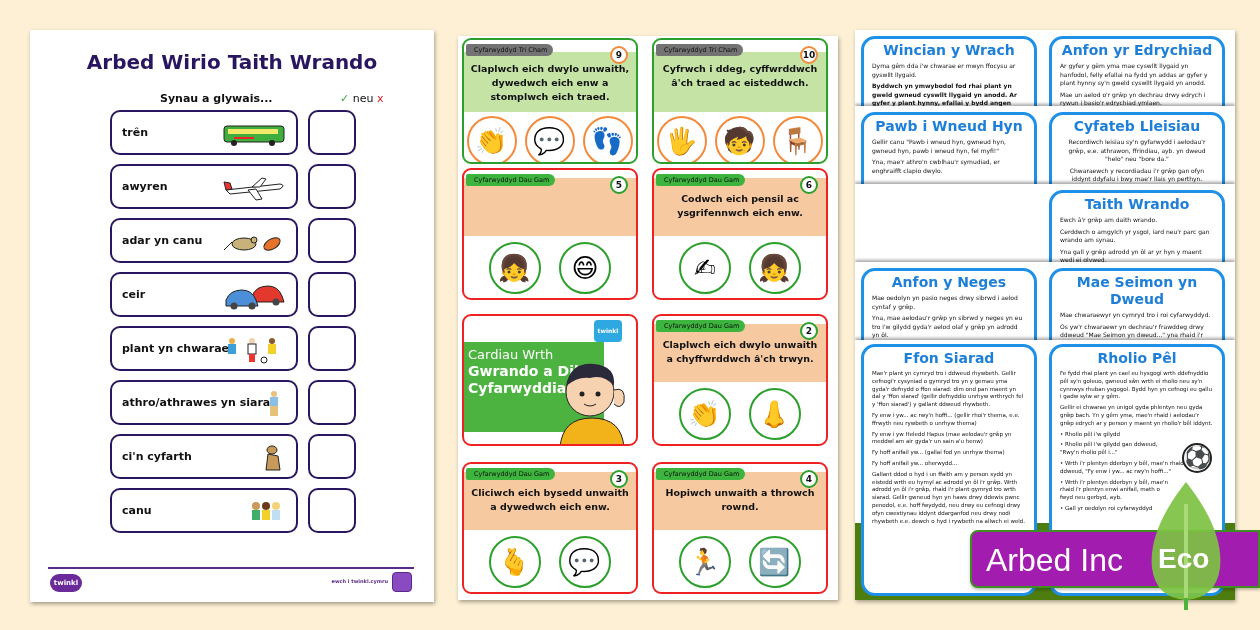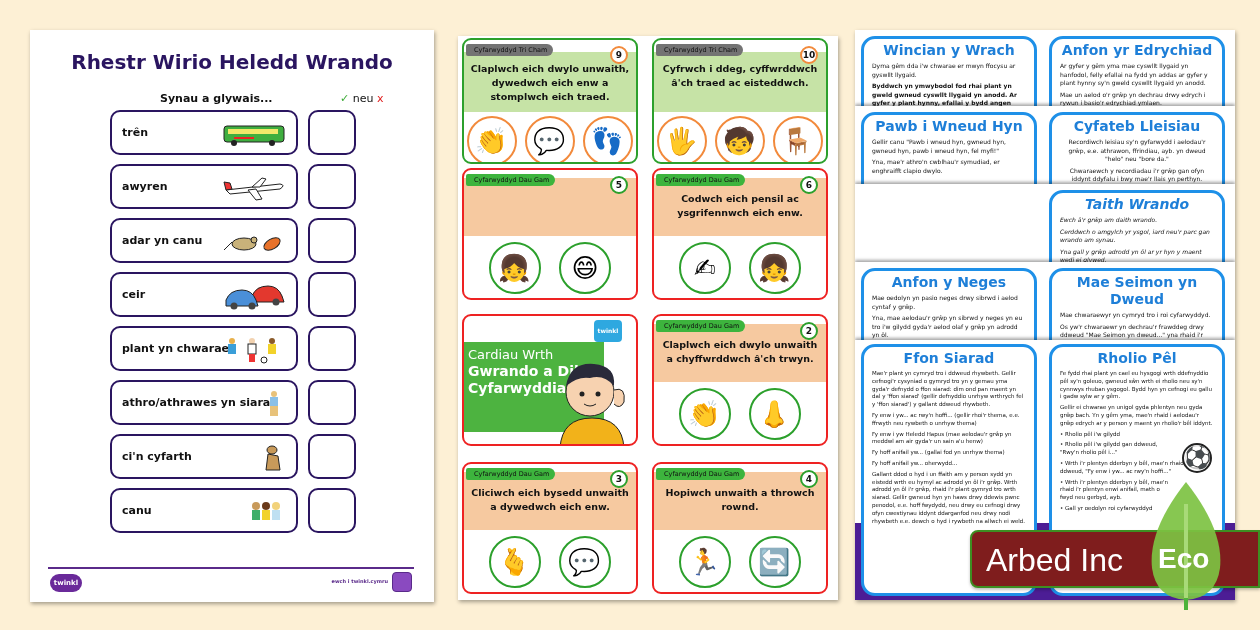--- a/index.html
+++ b/index.html
@@ -96,21 +96,21 @@
     position: absolute; right: 14px; top: 4px; width: 28px; height: 22px; border-radius: 4px;
     background: #2EA8E0; color: #fff; font-size: 6px; font-weight: bold; text-align: center; line-height: 22px;
   }
   .task-card.cover .boy {
     position: absolute; right: 2px; top: 40px; width: 84px; height: 92px;
   }
 
   
   .game-panel {
     position: absolute; left: 855px; top: 30px; width: 380px; height: 570px;
-    background: #4c1d95; box-shadow: 1px 2px 4px rgba(0,0,0,0.35); overflow: hidden;
+    background: #4d7c0f; box-shadow: 1px 2px 4px rgba(0,0,0,0.35); overflow: hidden;
   }
   .strip {
     position: absolute; left: 0; right: 0; background: #fff;
     box-shadow: 0 -2px 3px rgba(0,0,0,0.35);
   }
   .game-card {
     position: absolute; width: 176px; border: 3px solid #1E90E8; border-radius: 14px;
     background: #fff; overflow: hidden; padding: 3px 8px;
   }
   .game-card .gtitle {
@@ -121,40 +121,40 @@
   }
   .game-card .gbody p { margin-bottom: 3px; }
   .ball-icon {
     position: absolute; right: 10px; top: 96px; width: 30px; height: 30px; border-radius: 50%;
     border: 2px solid #222; background: #fff; font-size: 22px; text-align: center; line-height: 26px;
   }
 
   
   .eco-badge {
     position: absolute; left: 970px; top: 530px; width: 290px; height: 58px;
-    background: #7f1d1d; border: 2px solid #3E8E22; border-radius: 8px 0 0 8px;
+    background: #a21caf; border: 2px solid #3E8E22; border-radius: 8px 0 0 8px;
     box-shadow: 0 2px 3px rgba(0,0,0,0.25);
   }
   .eco-badge .brand {
     position: absolute; left: 14px; top: 8px; font-family: "Liberation Sans", sans-serif;
     font-size: 32px; color: #fff; line-height: 40px;
   }
   .eco-leaf {
     position: absolute; left: 1148px; top: 480px; width: 76px; height: 130px;
   }
   .eco-badge-word {
     position: absolute; left: 1158px; top: 541px; font-family: "Liberation Sans", sans-serif;
     font-size: 28px; font-weight: bold; color: #fff; line-height: 36px;
   }
 </style>
 </head>
 <body>
 
 <div class="checklist">
-  <div class="title">Rhestr Wirio Heledd Wrando</div>
+  <div class="title">Arbed Wirio Taith Wrando</div>
   <div class="col-head">Synau a glywais...</div>
   <div class="col-head2">
     <span class="tick">✓</span>
     <span>neu</span>
     <span class="cross">x</span>
   </div>
 
   <div class="row" style="top:80px">
     <div class="label-box">
       <span>trên</span>
@@ -400,21 +400,21 @@
     <div class="game-card" style="left:6px; top:6px; height:120px;">
       <div class="gtitle">Pawb i Wneud Hyn</div>
       <div class="gbody">
         <p>Gellir canu "Pawb i wneud hyn, gwneud hyn, gwneud hyn, pawb i wneud hyn, fel myfi!"</p>
         <p>Yna, mae'r athro'n cwblhau'r symudiad, er enghraifft clapio dwylo.</p>
       </div>
     </div>
   </div>
 
   <div class="strip" style="top:154px; height:78px; overflow:hidden;">
-    <div class="game-card" style="left:194px; top:6px; height:120px;font-style:italic;">
+    <div class="game-card" style="left:194px; top:6px; height:120px;">
       <div class="gtitle">Taith Wrando</div>
       <div class="gbody">
         <p>Ewch â'r grŵp am daith wrando.</p>
         <p>Cerddwch o amgylch yr ysgol, iard neu'r parc gan wrando am synau.</p>
         <p>Yna gall y grŵp adrodd yn ôl ar yr hyn y maent wedi ei glywed.</p>
       </div>
     </div>
   </div>
 
   <div class="strip" style="top:232px; height:78px; overflow:hidden;">

